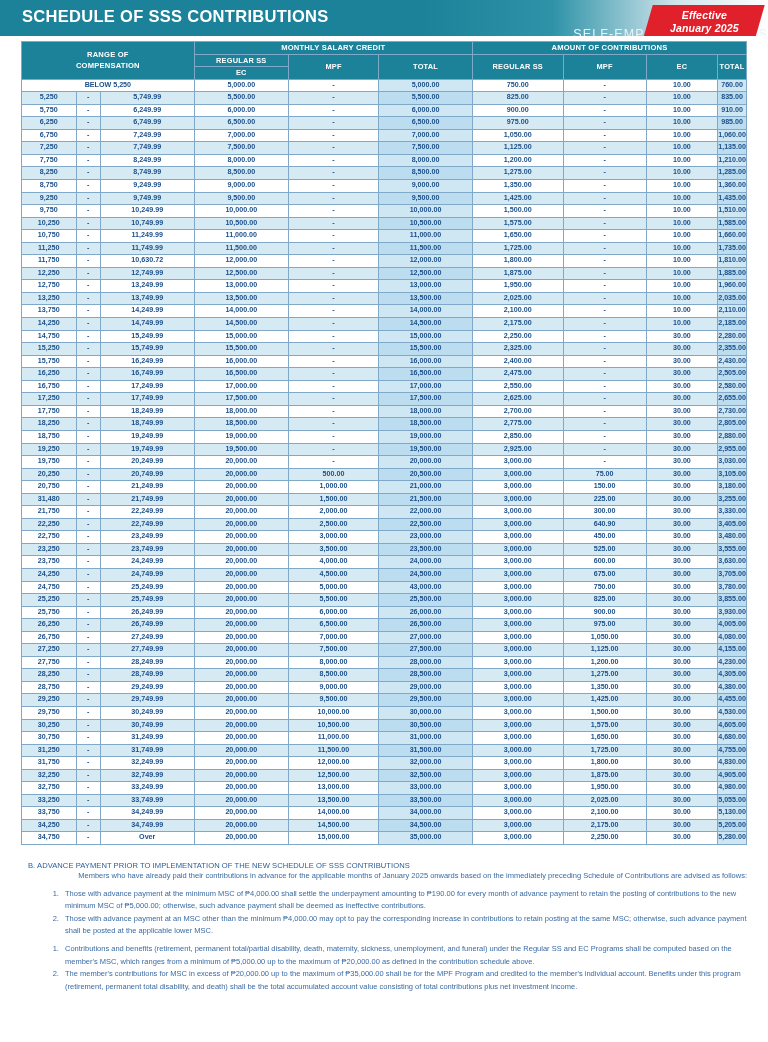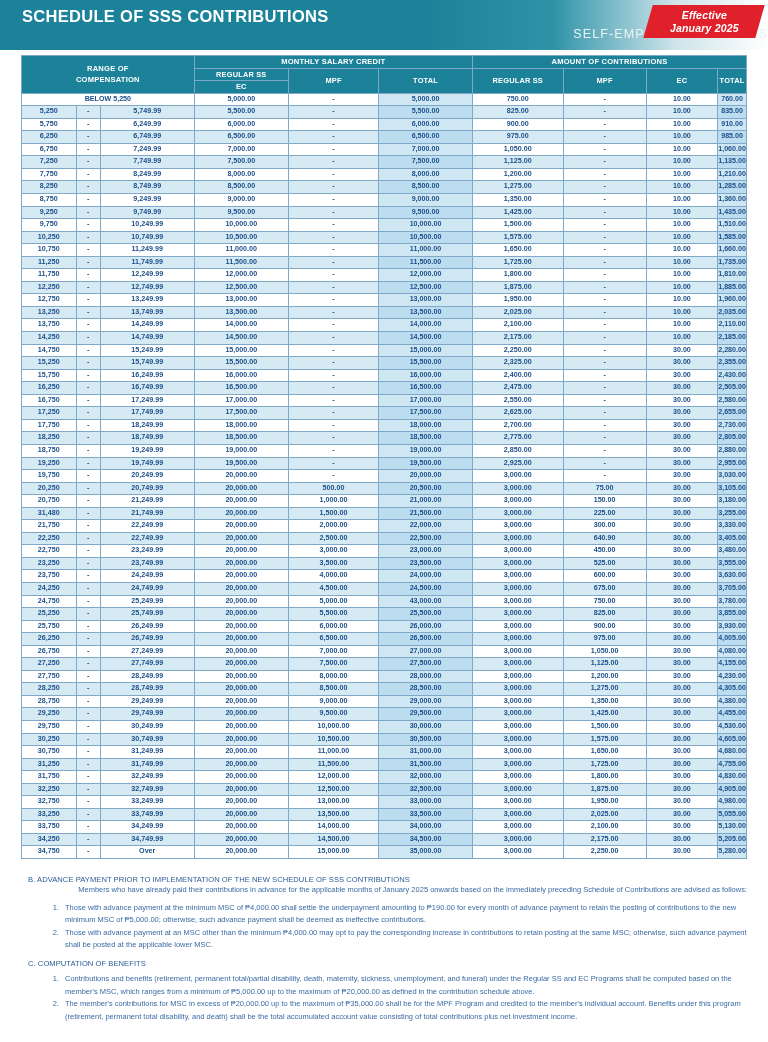--- a/index.html
+++ b/index.html
@@ -6,21 +6,21 @@
   html, body {
     width: 768px;
     background: #ffffff;
     font-family: "Liberation Sans", sans-serif;
   }
   body { padding: 0; }
 
   
   .banner {
     position: relative;
-    height: 50px;
+    height: 36px;
     background: linear-gradient(90deg,#1b8299 0%, #1b8299 55%, #2f93a8 72%, #cfe4ea 88%, #ffffff 100%);
     padding: 7px 0 0 22px;
     overflow: hidden;
   }
   .banner-title {
     color: #ffffff;
     font-size: 16.5px;
     font-weight: bold;
     letter-spacing: .3px;
     line-height: 1.12;
@@ -349,21 +349,21 @@
           <td class="dashcell">-</td>
           <td class="num total-col">11,500.00</td>
           <td class="num">1,725.00</td>
           <td class="dashcell">-</td>
           <td class="num">10.00</td>
           <td class="num total-col">1,735.00</td>
         </tr>
         <tr>
           <td class="rc-lo">11,750</td>
           <td class="rc-dash">-</td>
-          <td class="rc-hi">12,249.99</td>
+          <td class="rc-hi">10,630.72</td>
           <td class="num">12,000.00</td>
           <td class="dashcell">-</td>
           <td class="num total-col">12,000.00</td>
           <td class="num">1,800.00</td>
           <td class="dashcell">-</td>
           <td class="num">10.00</td>
           <td class="num total-col">1,810.00</td>
         </tr>
         <tr class="alt">
           <td class="rc-lo">12,250</td>
@@ -923,19 +923,18 @@
 
 <div class="content">
 
   <div class="sec-letter">B.  ADVANCE PAYMENT PRIOR TO IMPLEMENTATION OF THE NEW SCHEDULE OF SSS CONTRIBUTIONS</div>
   <div class="para">Members who have already paid their contributions in advance for the applicable months of January 2025 onwards based on the immediately preceding Schedule of Contributions are advised as follows:</div>
   <ol class="numlist">
     <li>Those with advance payment at the minimum MSC of ₱4,000.00 shall settle the underpayment amounting to ₱190.00 for every month of advance payment to retain the posting of contributions to the new minimum MSC of ₱5,000.00; otherwise, such advance payment shall be deemed as ineffective contributions.</li>
     <li>Those with advance payment at an MSC other than the minimum ₱4,000.00 may opt to pay the corresponding increase in contributions to retain posting at the same MSC; otherwise, such advance payment shall be posted at the applicable lower MSC.</li>
   </ol>
 
-  <div class="sec-letter">C.  COMPUTATION OF BENEFITS</div>
   <ol class="numlist">
     <li>Contributions and benefits (retirement, permanent total/partial disability, death, maternity, sickness, unemployment, and funeral) under the Regular SS and EC Programs shall be computed based on the member's MSC, which ranges from a minimum of ₱5,000.00 up to the maximum of ₱20,000.00 as defined in the contribution schedule above.</li>
     <li>The member's contributions for MSC in excess of ₱20,000.00 up to the maximum of ₱35,000.00 shall be for the MPF Program and credited to the member's individual account. Benefits under this program (retirement, permanent total disability, and death) shall be the total accumulated account value consisting of total contributions plus net investment income.</li>
   </ol>
 
 </div>
 
 </body></html>

